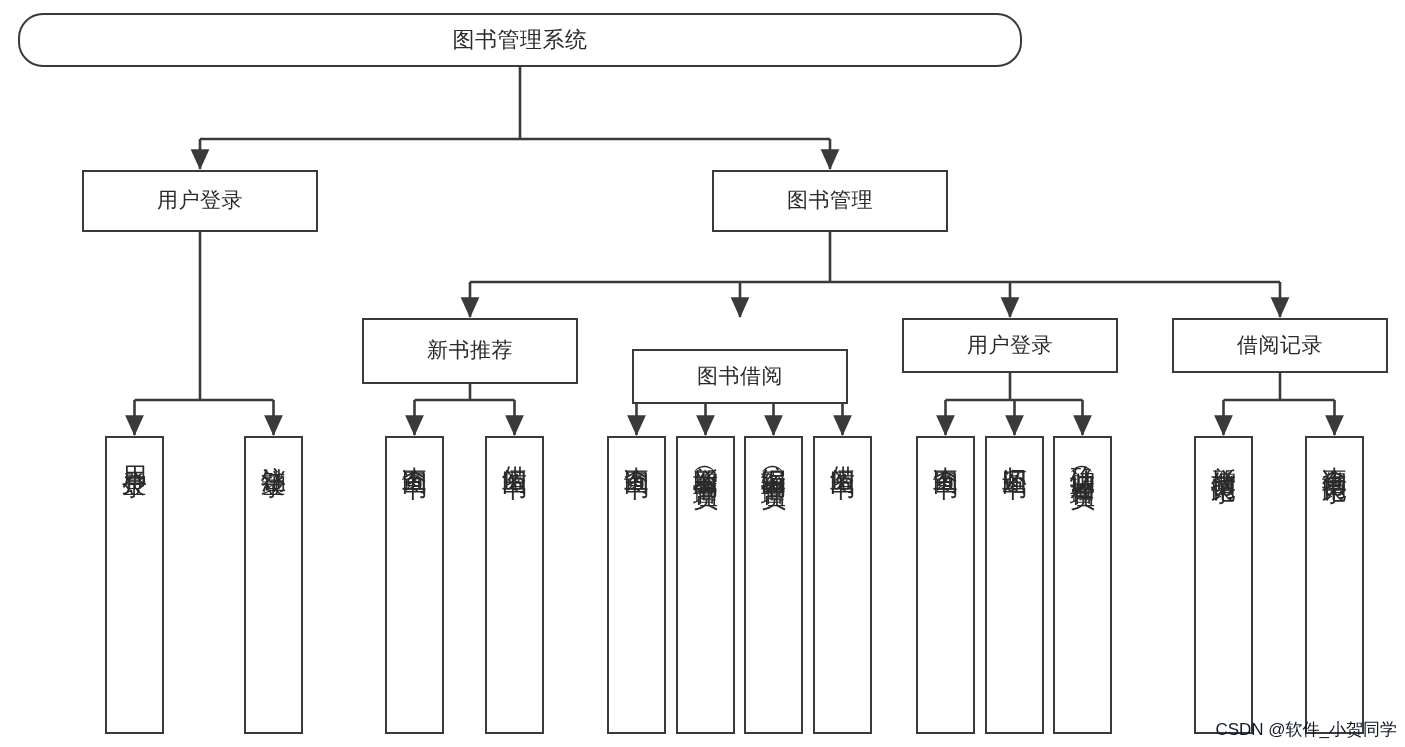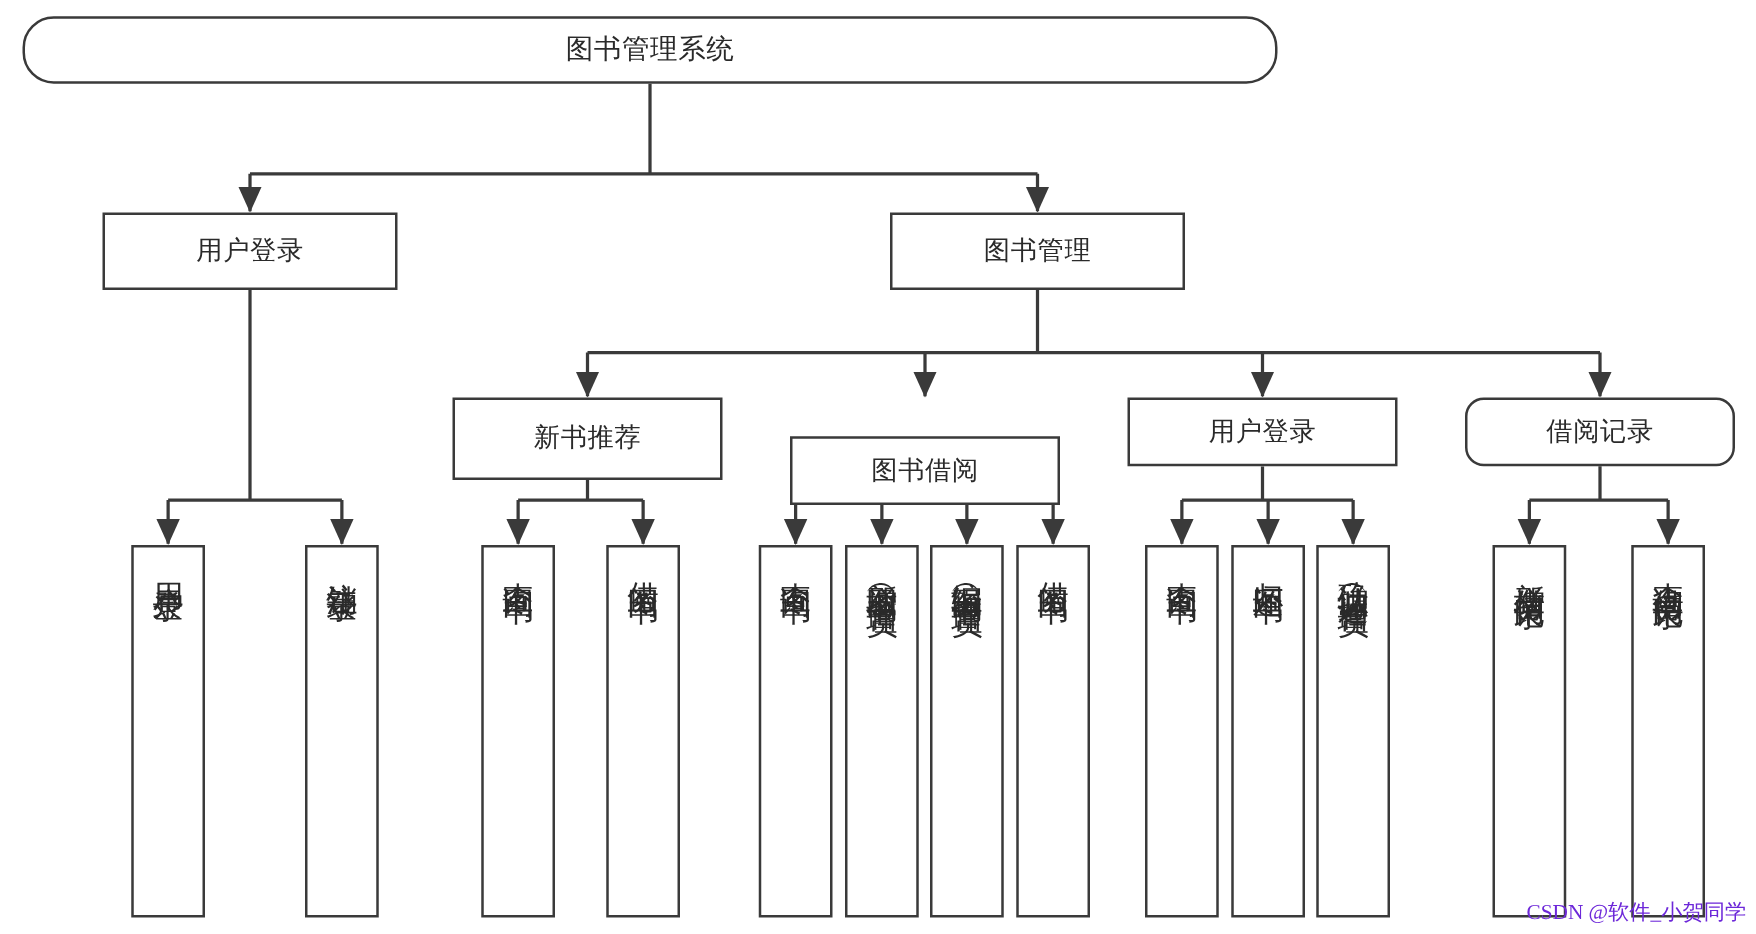--- a/index.html
+++ b/index.html
@@ -65,24 +65,24 @@
     font-size: 25px;
     letter-spacing: 3px;
     line-height: 1;
     white-space: nowrap;
   }
   #watermark {
     position: absolute;
     right: 8px;
     bottom: 6px;
     font-size: 17px;
-    color: #6d28d9;
+    color: #0f172a;
     z-index: 5;
     white-space: nowrap;
-    font-family: Liberation Serif, serif;
+    font-family: Liberation Sans, sans-serif;
   }
 </style>
 </head>
 <body>
 
 <div id="diagram-root">
 
   <svg id="edge-layer" viewBox="0 0 1405 747" width="1405" height="747" xmlns="http://www.w3.org/2000/svg">
     <defs>
       <marker id="arrowhead" markerWidth="9" markerHeight="9" refX="7.6" refY="4" orient="auto" markerUnits="strokeWidth">
@@ -138,21 +138,21 @@
       </div>
       <div class="node horiz" style="left: 362px; top: 318px; width: 216px; height: 66px;">
         <span class="node-label">新书推荐</span>
       </div>
       <div class="node horiz" style="left: 632px; top: 318px; width: 216px; height: 55px; margin-top: 31px;">
         <span class="node-label">图书借阅</span>
       </div>
       <div class="node horiz" style="left: 902px; top: 318px; width: 216px; height: 55px;">
         <span class="node-label">用户登录</span>
       </div>
-      <div class="node horiz" style="left: 1172px; top: 318px; width: 216px; height: 55px; border-radius: 15px;">
+      <div class="node horiz" style="left: 1172px; top: 318px; width: 216px; height: 55px;">
         <span class="node-label">借阅记录</span>
       </div>
       <div class="node vert" style="left: 105px; top: 436px; width: 59px; height: 298px;">
         <span class="node-label">用户登录</span>
       </div>
       <div class="node vert" style="left: 244px; top: 436px; width: 59px; height: 298px;">
         <span class="node-label">注销登录</span>
       </div>
       <div class="node vert" style="left: 385px; top: 436px; width: 59px; height: 298px;">
         <span class="node-label">查询图书</span>

